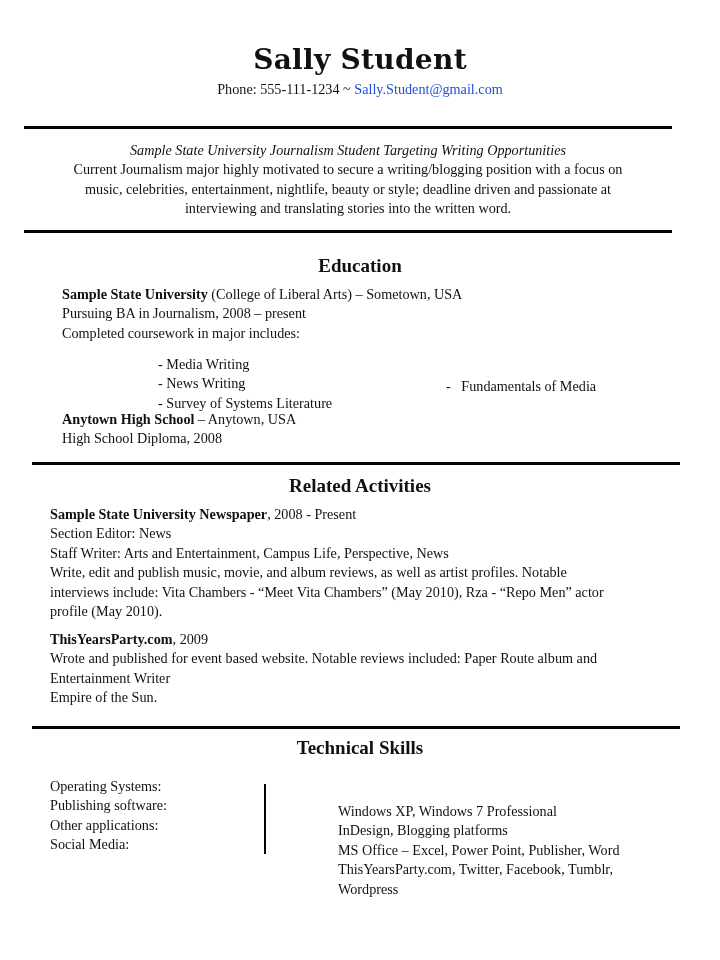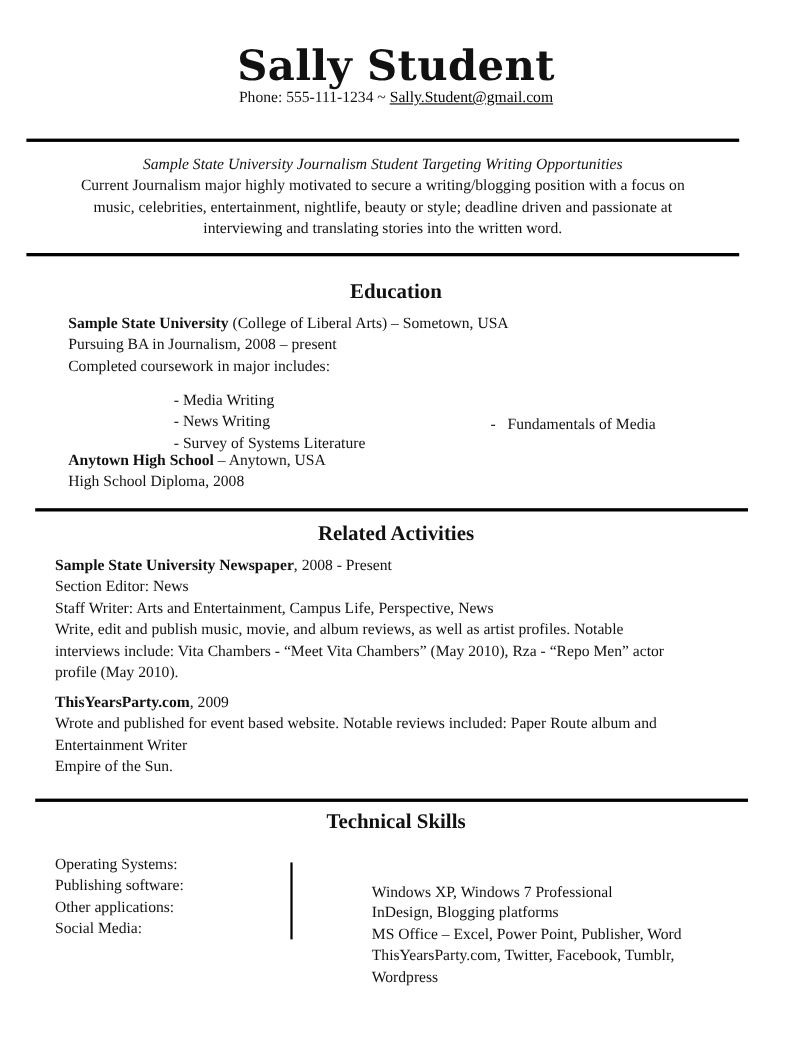--- a/index.html
+++ b/index.html
@@ -6,22 +6,22 @@
   body {
     width: 720px; height: 960px; background: #ffffff; position: relative;
     font-family: "Liberation Serif", "DejaVu Serif", serif; color: #111; font-size: 14.2px;
     overflow: hidden;
   }
   .abs { position: absolute; }
   .center { text-align: center; }
   .line { line-height: 19.4px; white-space: nowrap; }
   .rule { position: absolute; height: 3px; background: #000; }
   .bold { font-weight: bold; }
-  .name { font-size: 38px; font-weight: bold; letter-spacing: 0.3px; font-family: "DejaVu Serif", "Liberation Serif", serif; }
-  .email { color: #000000; text-decoration: underline; }
+  .name { font-size: 28px; font-weight: bold; letter-spacing: 0.3px; font-family: "DejaVu Serif", "Liberation Serif", serif; }
+  .email { color: #1d4ed8; }
   .italic-bold { font-style: italic; font-weight: normal; }
   .heading { font-weight: bold; font-size: 19px; }
   .vdiv { position: absolute; width: 1.5px; background: #000; }
 </style>
 </head>
 <body>
 
 <div class="abs center" style="left:0; width:720px; top:40px;">
   <div class="name" style="line-height:40px;">Sally Student</div>
   <div class="line">

